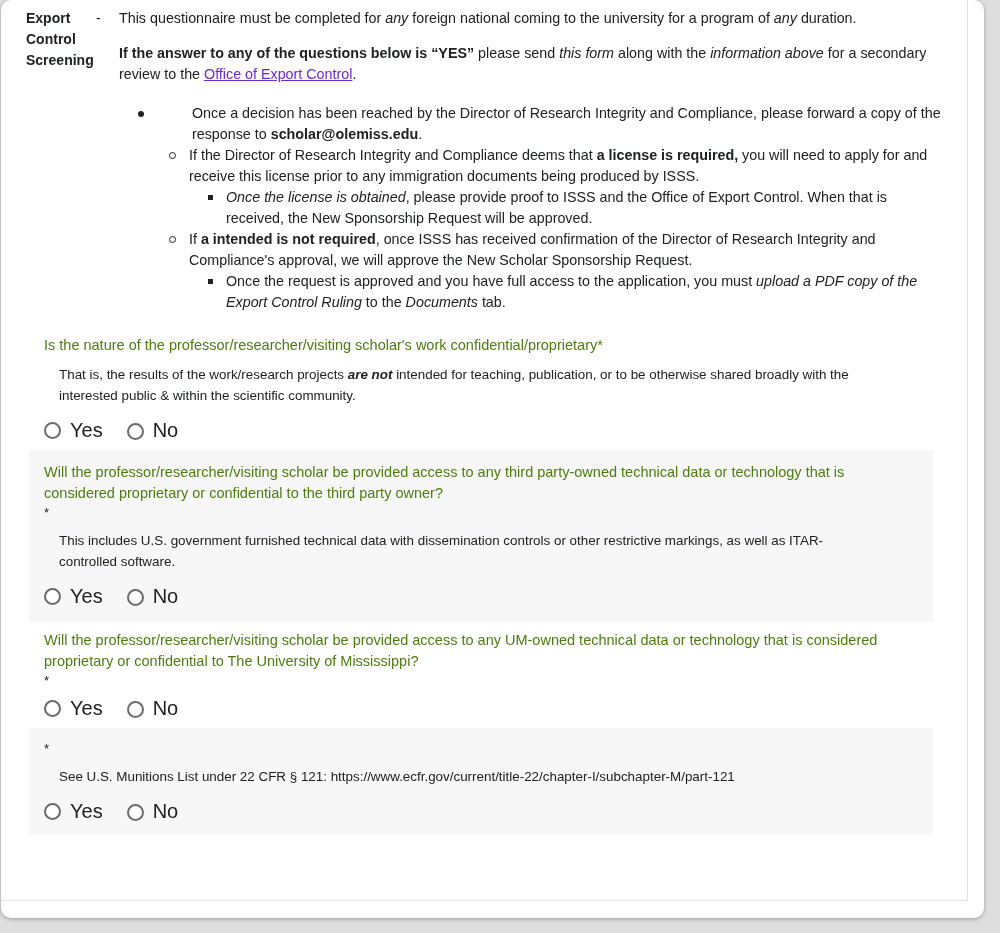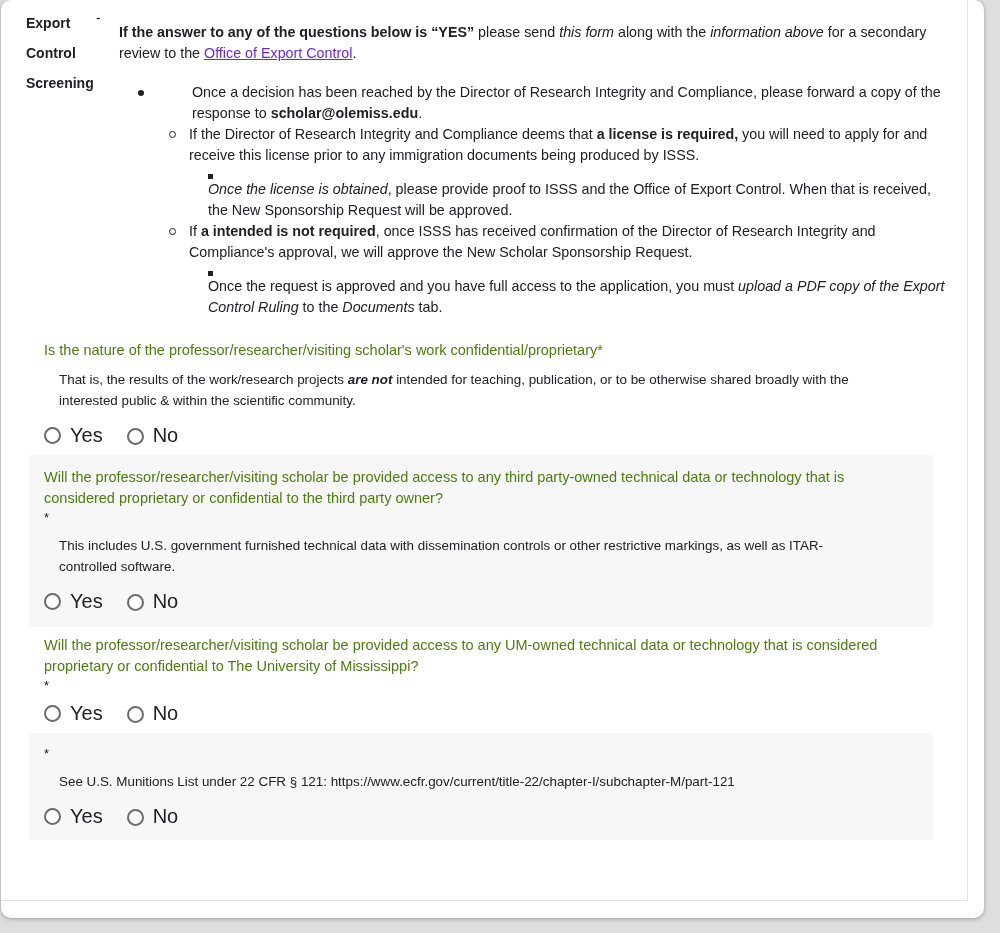--- a/index.html
+++ b/index.html
@@ -16,30 +16,30 @@
     box-shadow:0 1px 4px rgba(0,0,0,.30);
   }
   .card-inner{
     position:absolute;left:0;top:0;right:16px;bottom:17px;
     border-right:1px solid #e3e3e3;border-bottom:1px solid #e3e3e3;
     overflow:hidden;
   }
   .content{padding:8px 0 0 25px;}
   
   .top-row{display:flex;align-items:flex-start;}
-  .label-col{width:69px;font-weight:700;font-size:14px;line-height:30px;flex:none;}
+  .label-col{width:69px;font-weight:700;font-size:14px;line-height:21px;flex:none;}
   .dash-col{width:23px;flex:none;font-size:14px;line-height:21px;text-align:left;padding-left:1px;}
   .text-col{width:828px;flex:none;font-size:14.3px;line-height:21px;}
   .p2{margin-top:14px;}
   .bullets{margin-top:18px;}
   .b-row{display:flex;}
   .b-row .btxt{flex:1;min-width:0;}
   .lvl1{margin-left:19px;gap:41px;}
   .lvl2{margin-left:50px;}
-  .lvl3{margin-left:89px;flex-direction:column;}
+  .lvl3{margin-left:89px;}
   .marker{flex:none;display:flex;align-items:flex-start;}
   .lvl1 .marker{width:13px;}
   .lvl2 .marker{width:20px;}
   .lvl3 .marker{width:18px;}
   .m-dot{width:6px;height:6px;border-radius:50%;background:#202124;margin-top:8px;}
   .m-circle{width:5px;height:5px;border-radius:50%;border:1.3px solid #202124;margin-top:7px;box-sizing:content-box;background:#fff;}
   .m-square{width:5px;height:5px;background:#202124;margin-top:8px;}
   .b{font-weight:700;}
   .i{font-style:italic;}
   a.link{color:#6d28d9;text-decoration:underline;cursor:pointer;}
@@ -64,20 +64,21 @@
 </head>
 <body>
 
 <div class="card">
   <div class="card-inner">
     <div class="content">
       <div class="top-row">
         <div class="label-col">Export Control Screening</div>
         <div class="dash-col">-</div>
         <div class="text-col">
+          <div id="intro-p1"><span>This questionnaire must be completed for </span><span class="i">any</span><span> foreign national coming to the university for a program of </span><span class="i">any</span><span> duration.</span></div>
           <div id="intro-p2" class="p2"><span class="b">If the answer to any of the questions below is “YES”</span><span> please send </span><span class="i">this form</span><span> along with the </span><span class="i">information above</span><span> for a secondary review to the </span><a class="link" href="#">Office of Export Control</a><span>.</span></div>
           <div id="bullet-list" class="bullets">
               <div class="b-row lvl1">
                 <span class="marker">
                   <span class="m-dot"></span>
                 </span>
                 <div class="btxt"><span>Once a decision has been reached by the Director of Research Integrity and Compliance, please forward a copy of the response to </span><span class="b">scholar@olemiss.edu</span><span>.</span></div>
               </div>
               <div class="b-row lvl2">
                 <span class="marker">

